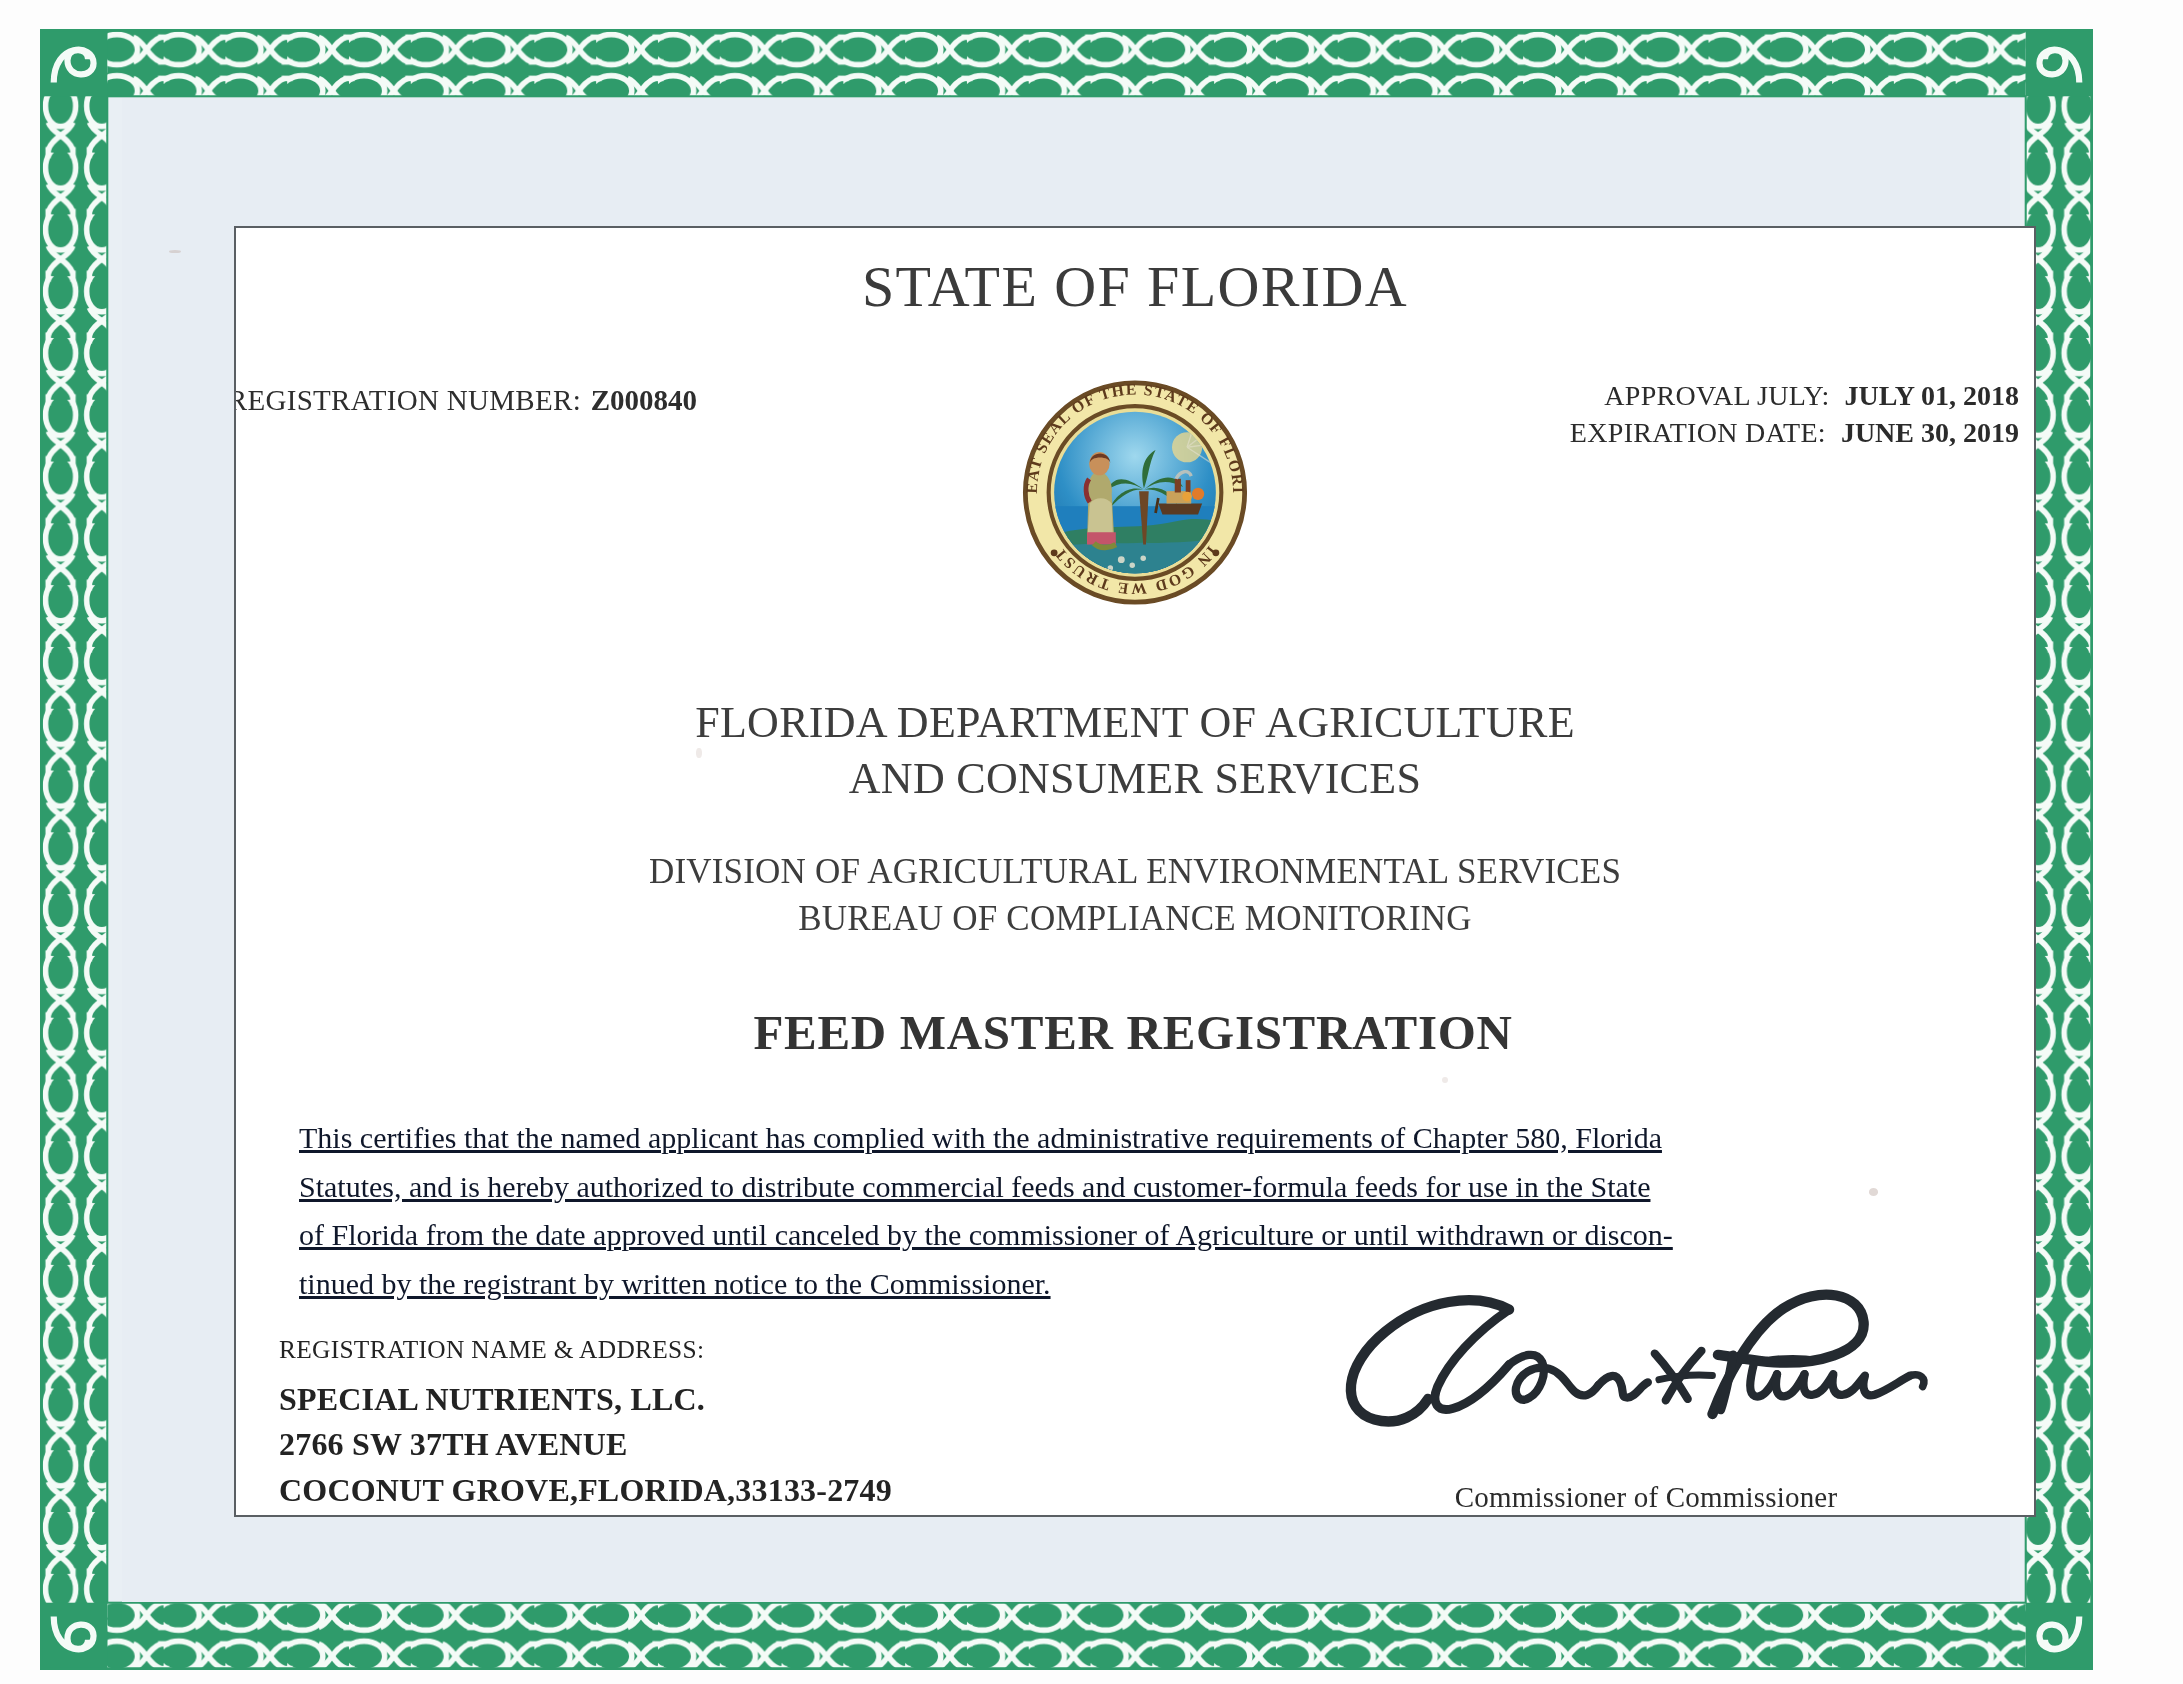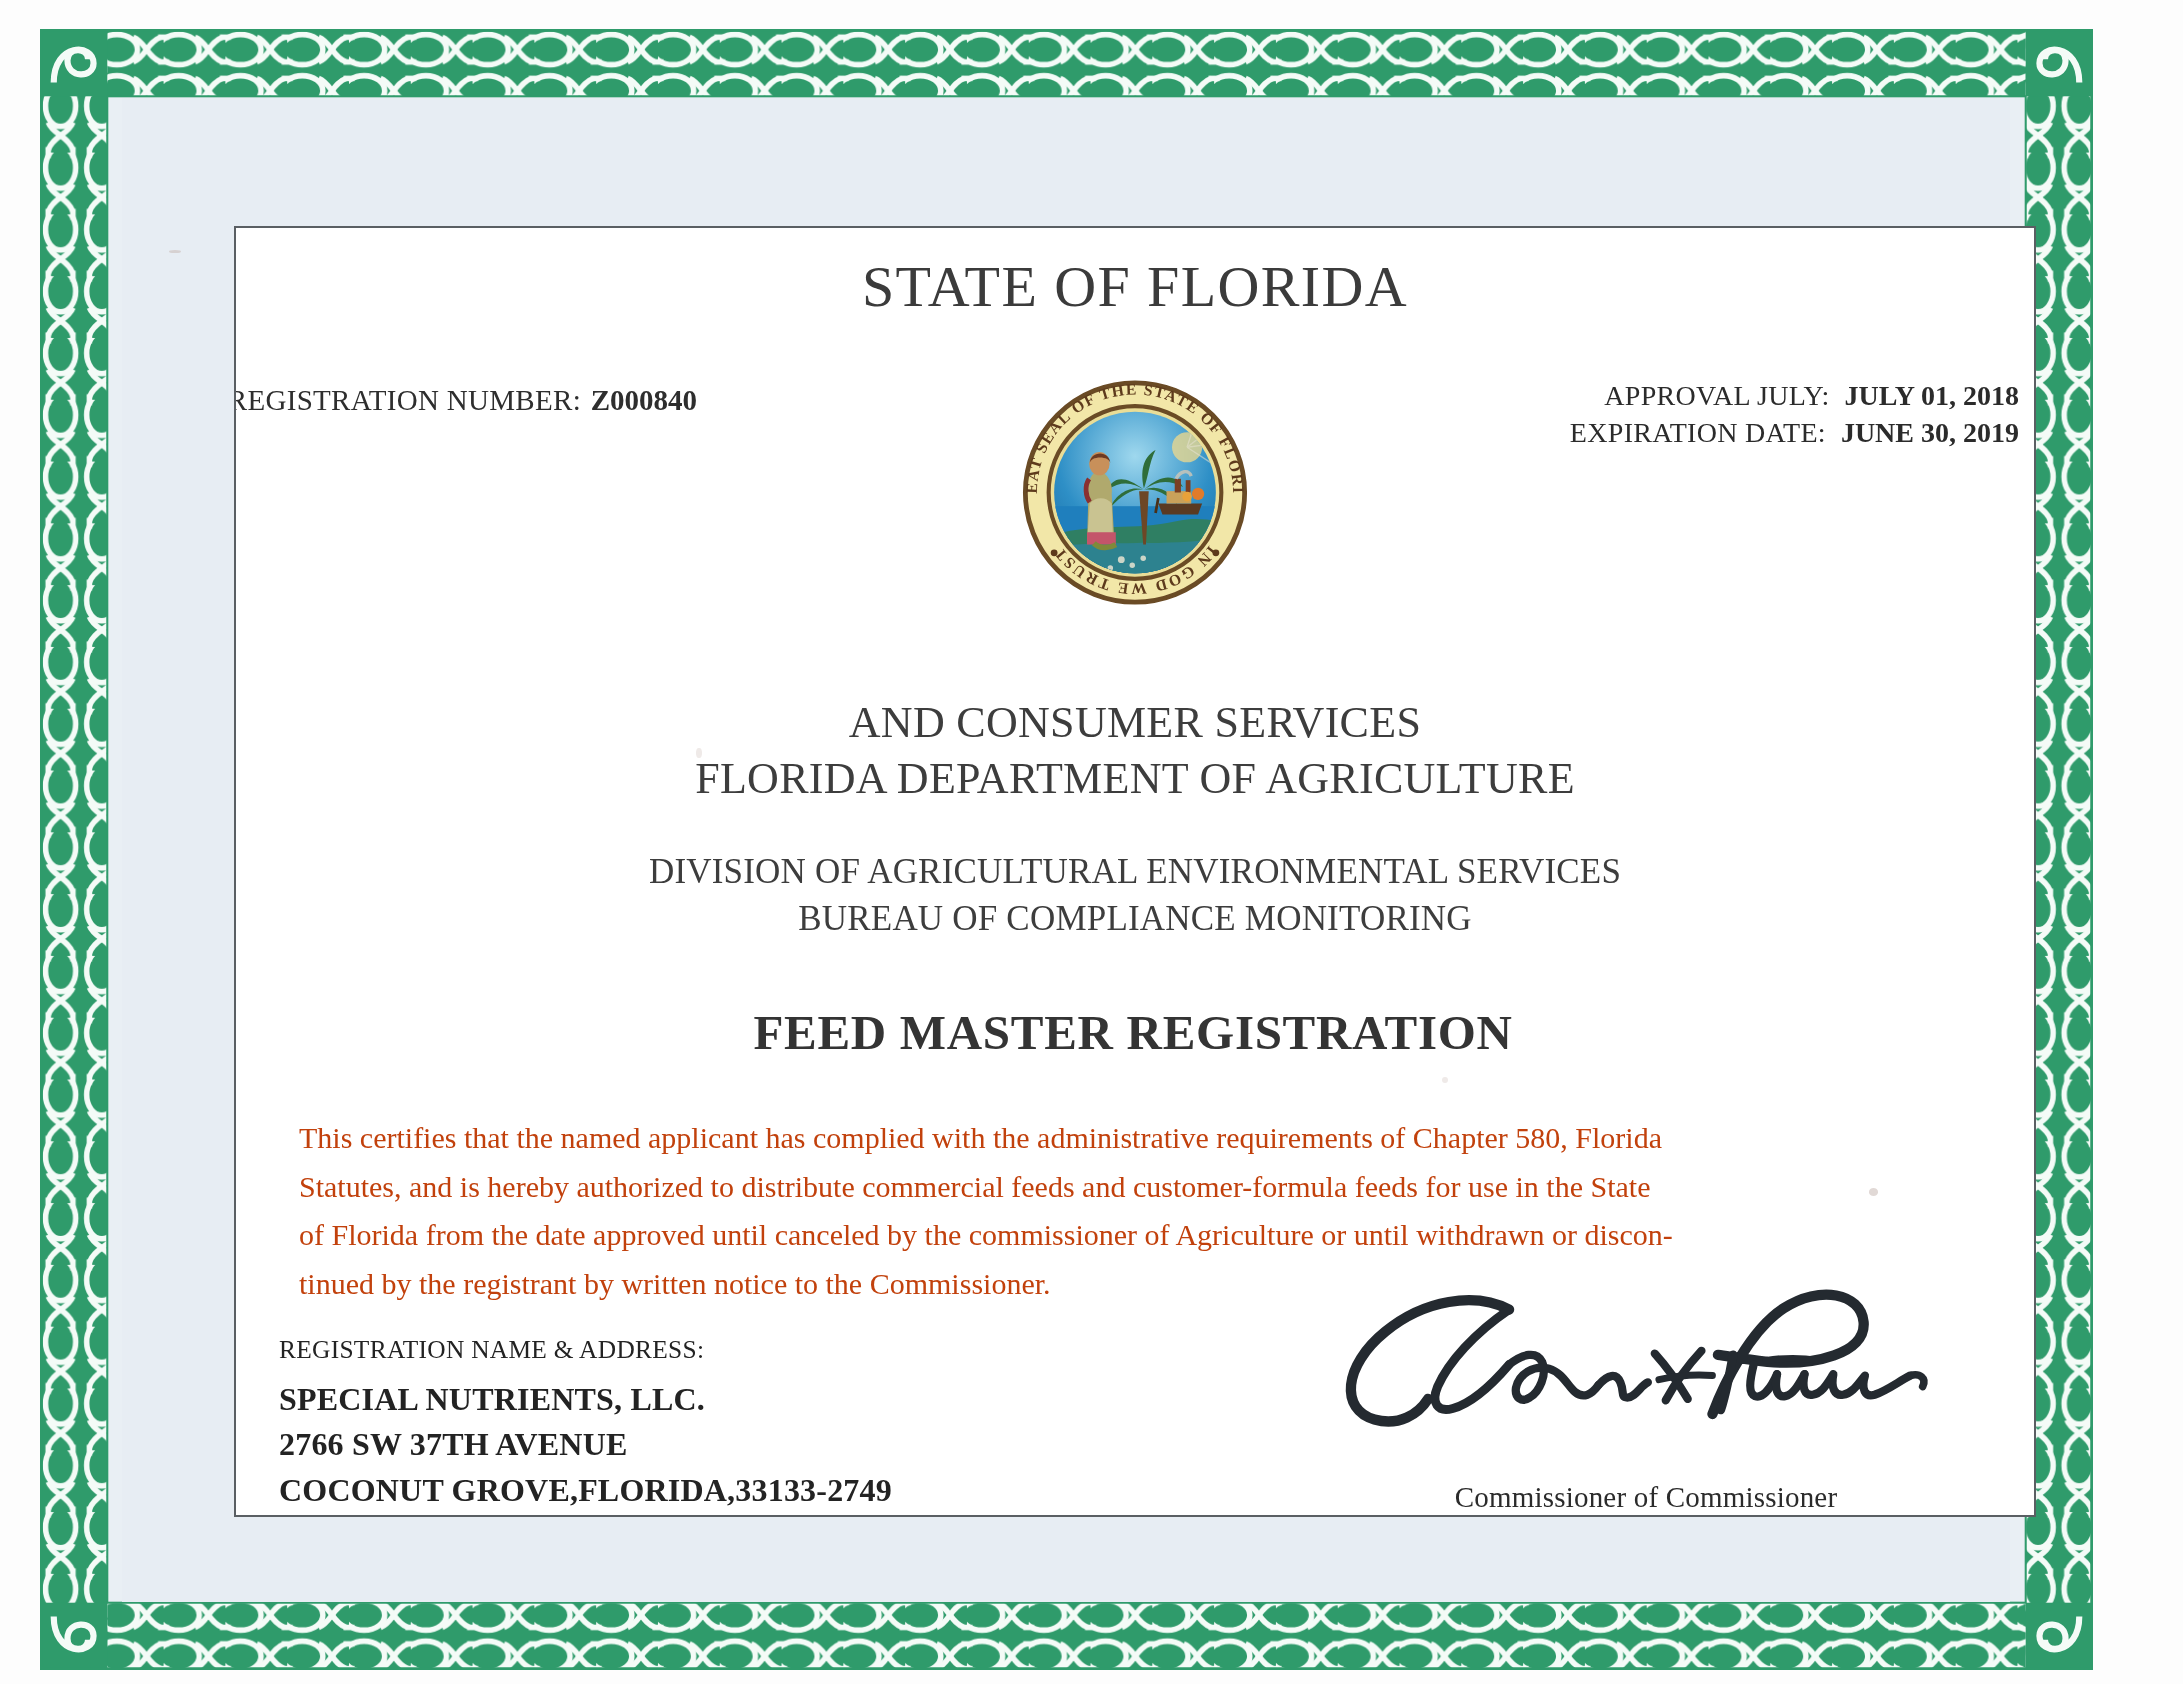--- a/index.html
+++ b/index.html
@@ -123,23 +123,24 @@
     color:#343434;
     font-size:49px;
     font-weight:bold;
     letter-spacing:0.7px;
   }
 
   .body-text{
     position:absolute;
     left:63px;top:886px;
     width:1689px;
-    color:#c2410c;
+    color:#0f172a;
     font-size:30px;
     line-height:1.62;
+    text-decoration:underline;
   }
   .body-text p{margin:0;}
 
   .addr-block{
     position:absolute;
     left:43px;top:1107px;
     color:#232323;
   }
   .addr-label{
     font-size:25.4px;
@@ -335,22 +336,22 @@
           <textPath href="#arcTop" startOffset="50%" text-anchor="middle">GREAT SEAL OF THE STATE OF FLORIDA</textPath>
         </text>
         <text font-family="'Liberation Serif', serif" font-size="23" font-weight="bold" fill="#5d3a1c" letter-spacing="3">
           <textPath href="#arcBot" startOffset="50%" text-anchor="middle">IN GOD WE TRUST</textPath>
         </text>
         <circle cx="52" cy="258" r="5" fill="#5d3a1c"></circle>
         <circle cx="288" cy="258" r="5" fill="#5d3a1c"></circle>
       </svg>
 
       <div class="dept">
+        <div>FLORIDA DEPARTMENT OF AGRICULTURE</div>
         <div>AND CONSUMER SERVICES</div>
-        <div>FLORIDA DEPARTMENT OF AGRICULTURE</div>
       </div>
 
       <div class="division">
         <div>DIVISION OF AGRICULTURAL ENVIRONMENTAL SERVICES</div>
         <div>BUREAU OF COMPLIANCE MONITORING</div>
       </div>
 
       <div class="cert-type">FEED MASTER REGISTRATION</div>
 
       <div class="body-text">

